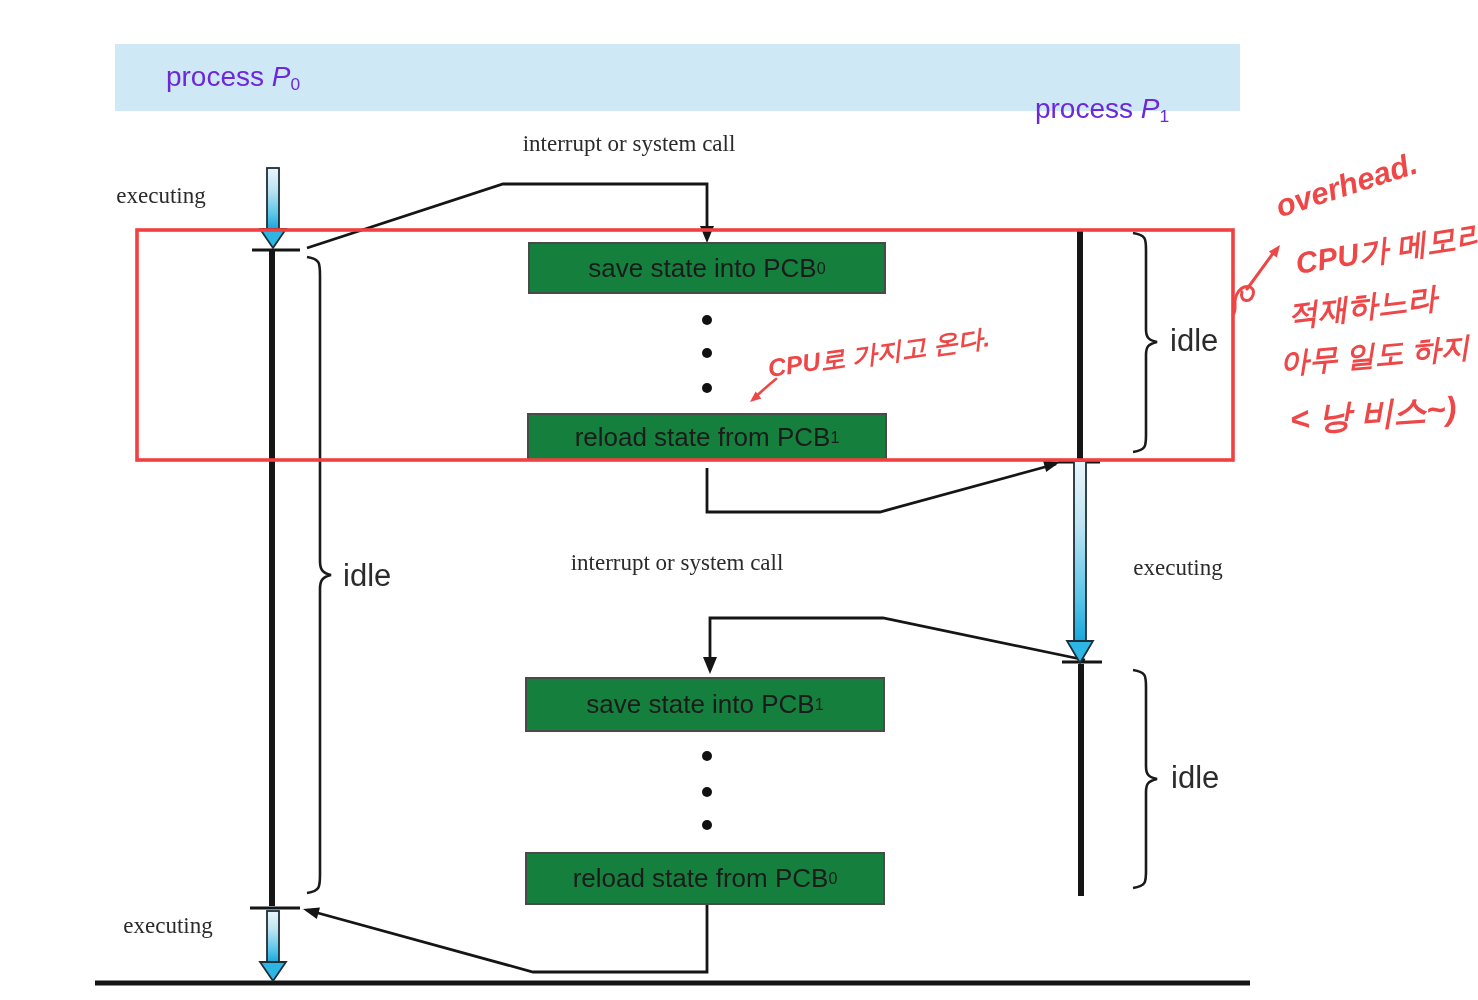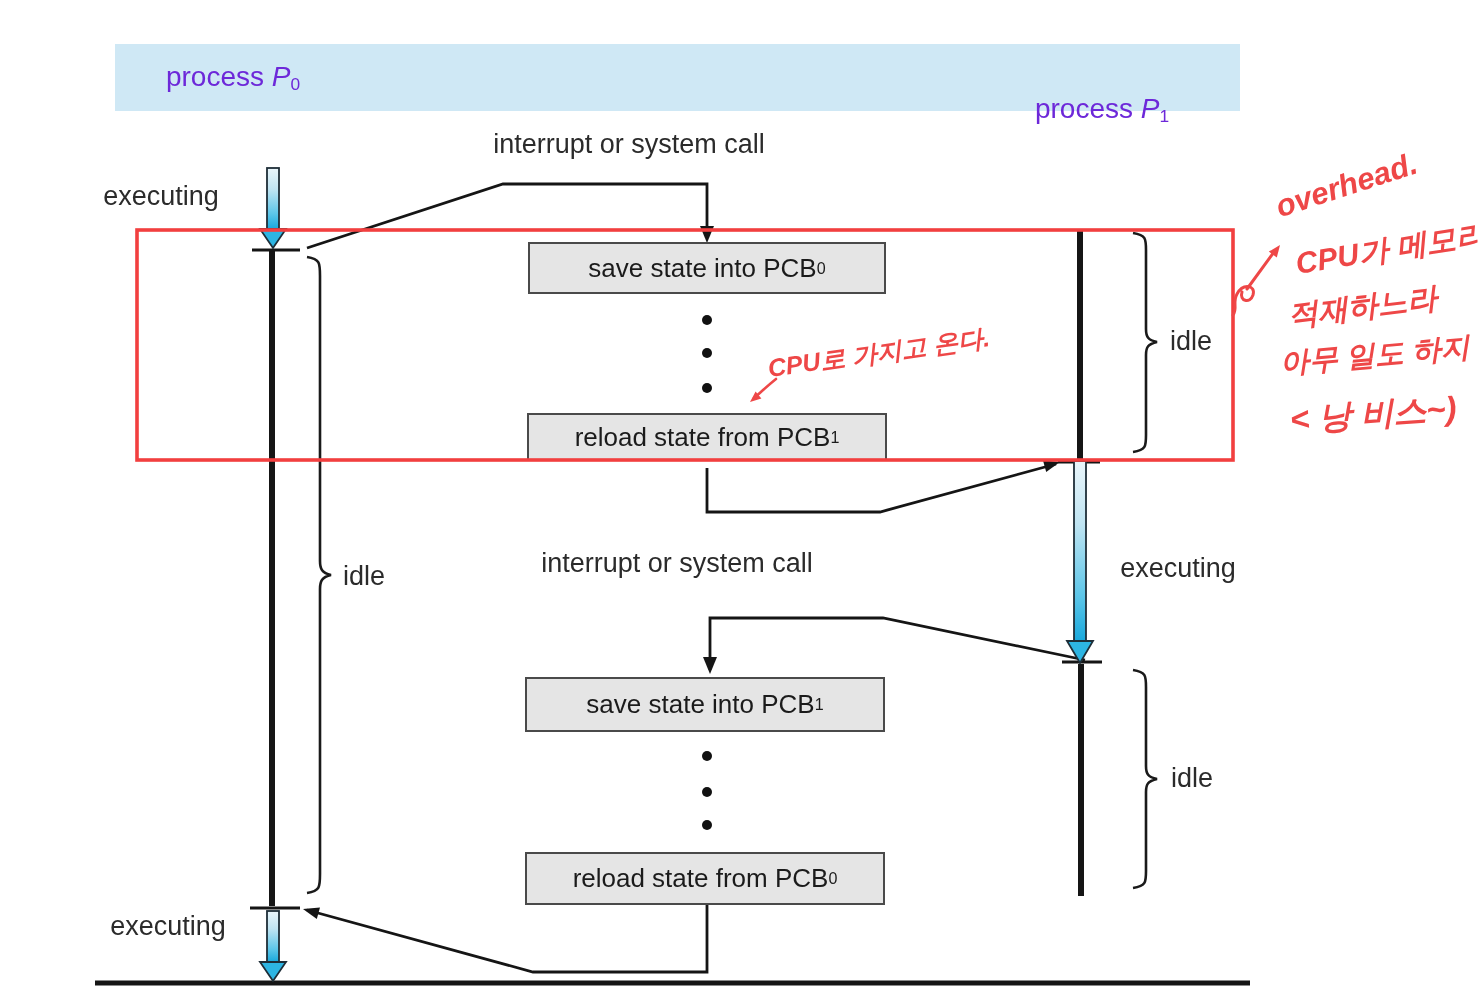--- a/index.html
+++ b/index.html
@@ -12,28 +12,28 @@
   .header-bar{
     left:115px;top:44px;width:1125px;height:67px;background:#cfe8f5;
   }
   .hdr-label{
     position:absolute;top:50%;transform:translate(-50%,-50%);
     font-size:28px;color:#6d28d9;white-space:nowrap;
   }
   .sym{font-style:italic;}
   .sub{font-size:0.62em;vertical-align:-0.28em;}
   .diagram-label{
-    transform:translate(-50%,-50%);font-size:27px;color:#2b2b2b;white-space:nowrap;
+    transform:translate(-50%,-50%);font-size:23px;color:#2b2b2b;white-space:nowrap;font-family:Liberation Serif, serif;
   }
   .idle-label{
-    transform:translateY(-50%);font-size:27px;color:#2b2b2b;white-space:nowrap;
+    transform:translateY(-50%);font-size:31px;color:#2b2b2b;white-space:nowrap;
   }
   .state-box{
     display:flex;align-items:center;justify-content:center;
-    background:#e5e5e5;border:2.5px solid #4a4a4a;box-sizing:border-box;
+    background:#15803d;border:2.5px solid #4a4a4a;box-sizing:border-box;
     font-size:26px;color:#1b1b1b;white-space:nowrap;
   }
   .annot{
     color:#ee4747;font-style:italic;font-weight:600;white-space:nowrap;
     transform-origin:left center;
   }
 </style>
 </head>
 <body>
 

